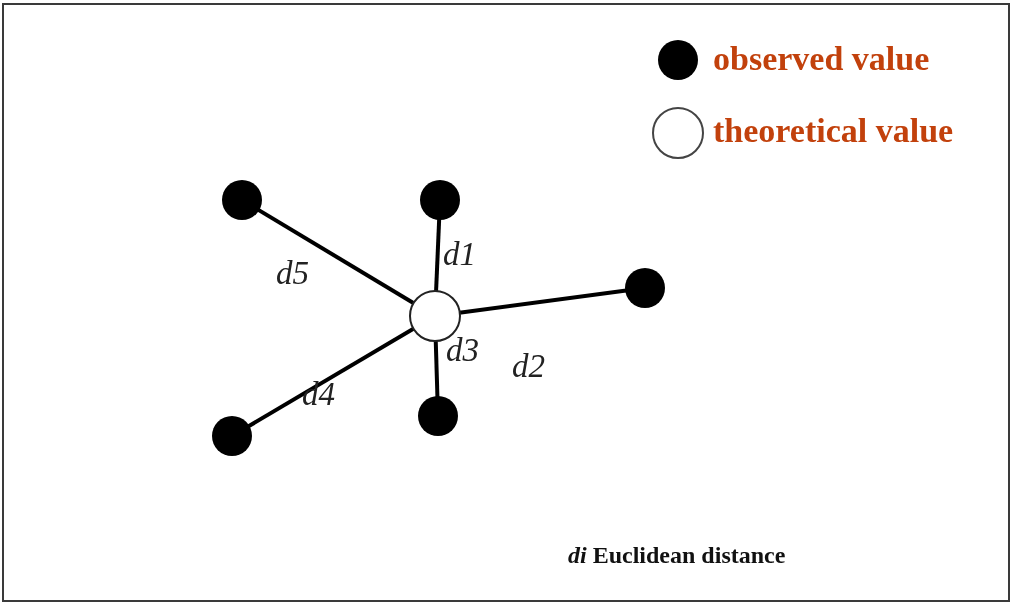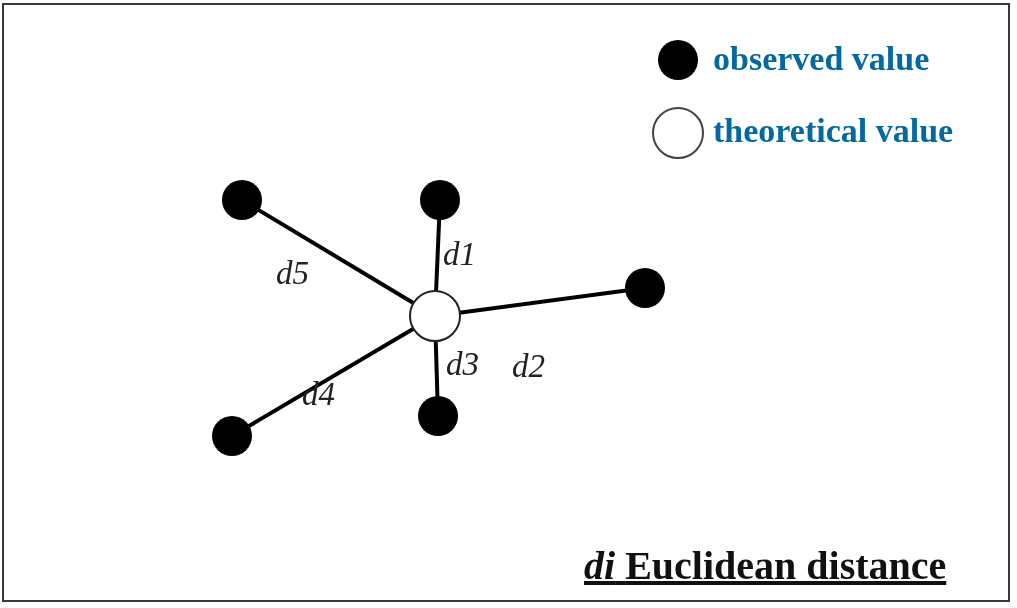--- a/index.html
+++ b/index.html
@@ -4,30 +4,30 @@
   <style>
     html, body { margin: 0; padding: 0; background: #ffffff; }
     body { width: 1017px; height: 608px; position: relative; overflow: hidden; }
     .frame {
       position: absolute; left: 2px; top: 3px; width: 1008px; height: 599px;
       border: 2px solid #3a3a3a; box-sizing: border-box; background: #fff;
     }
     svg { position: absolute; left: 0; top: 0; }
     .legend-label {
       position: absolute; font-family: "Liberation Serif", "DejaVu Serif", serif;
-      font-weight: bold; font-size: 34px; color: #0369a1; white-space: nowrap;
+      font-weight: bold; font-size: 34px; color: #c2410c; white-space: nowrap;
     }
     .edge-label {
       position: absolute; font-family: "Liberation Serif", "DejaVu Serif", serif;
       font-style: italic; font-size: 33px; color: #222; white-space: nowrap;
     }
     .caption {
-      position: absolute; left: 584px; top: 542px;
+      position: absolute; left: 568px; top: 542px;
       font-family: "Liberation Serif", "DejaVu Serif", serif;
-      font-size: 40px; color: #111; white-space: nowrap; text-decoration: underline;
+      font-size: 24px; color: #111; white-space: nowrap;
     }
     .caption .sym { font-style: italic; font-weight: bold; }
     .caption .txt { font-weight: bold; }
   </style>
 </head>
 <body>
 
 <div class="frame"></div>
 
 <svg id="diagram-svg" width="1017" height="608">
@@ -51,21 +51,21 @@
     <circle cx="678" cy="133" r="25" fill="#fff" stroke="#444" stroke-width="2"></circle>
   </g>
 </svg>
 
 <div class="legend-label" style="left:713px; top:40px;">observed value</div>
 <div class="legend-label" style="left:713px; top:112px;text-align:center;">theoretical value</div>
 
 <div id="edge-labels">
     <div class="edge-label" style="left: 443px; top: 236px;">d1</div>
     <div class="edge-label" style="left: 512px; top: 308px; margin-top: 40px;">d2</div>
-    <div class="edge-label" style="left: 446px; top: 346px;">d3</div>
+    <div class="edge-label" style="left: 446px; top: 332px;">d3</div>
     <div class="edge-label" style="left: 302px; top: 376px;">d4</div>
     <div class="edge-label" style="left: 276px; top: 255px; font-style: italic;">d5</div>
   </div>
 
 <div class="caption">
   <span class="sym">di</span>
   <span class="txt">Euclidean distance</span>
 </div>
 
 </body></html>

